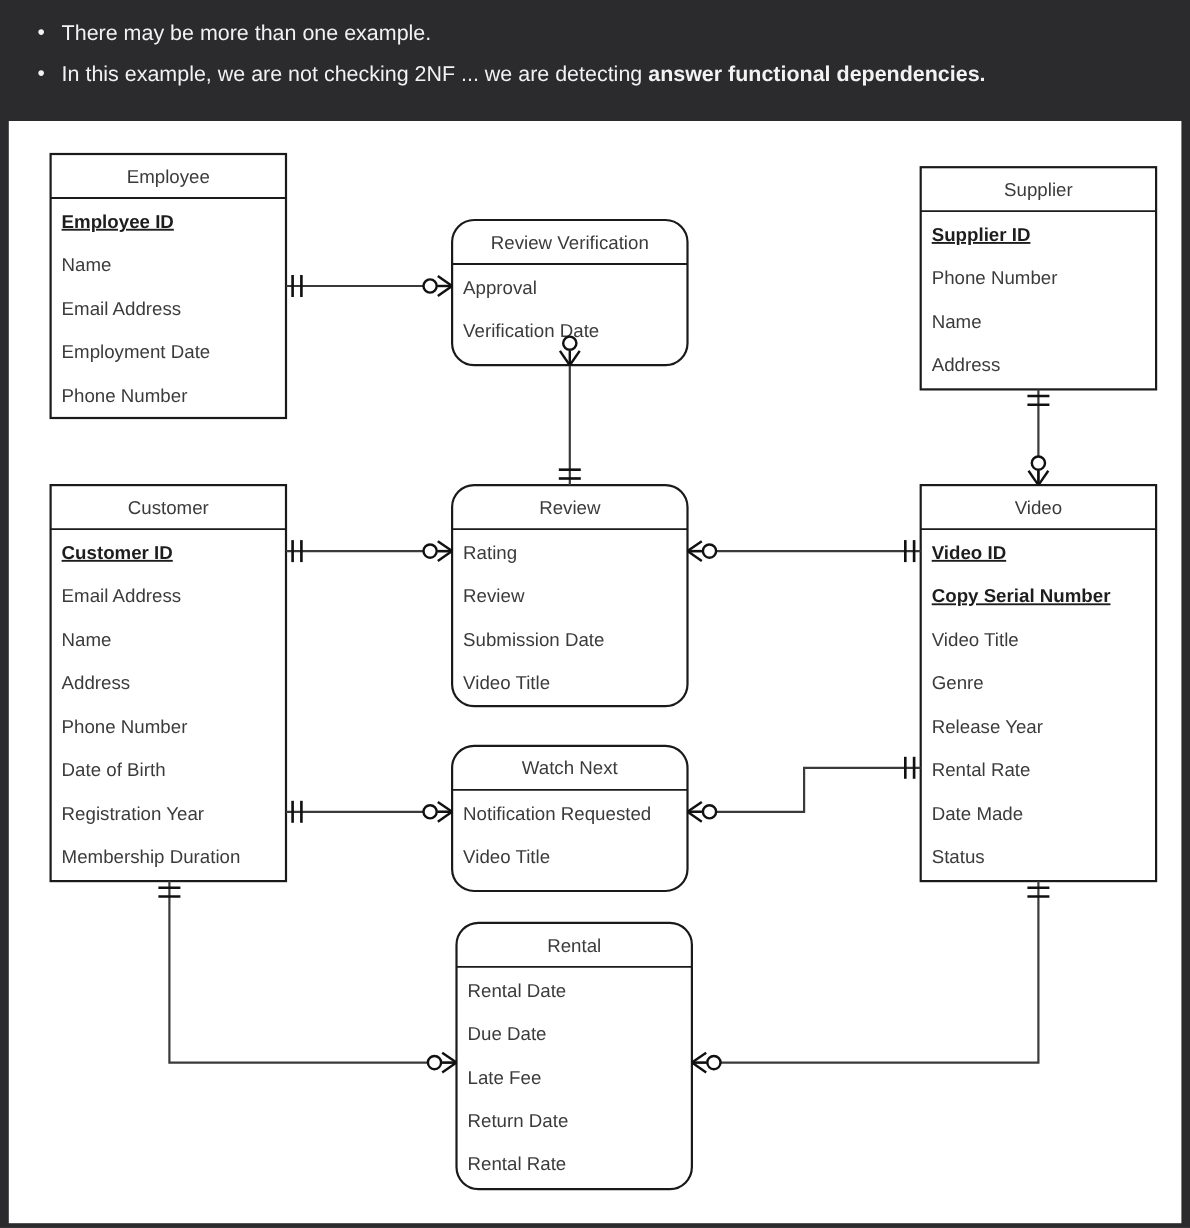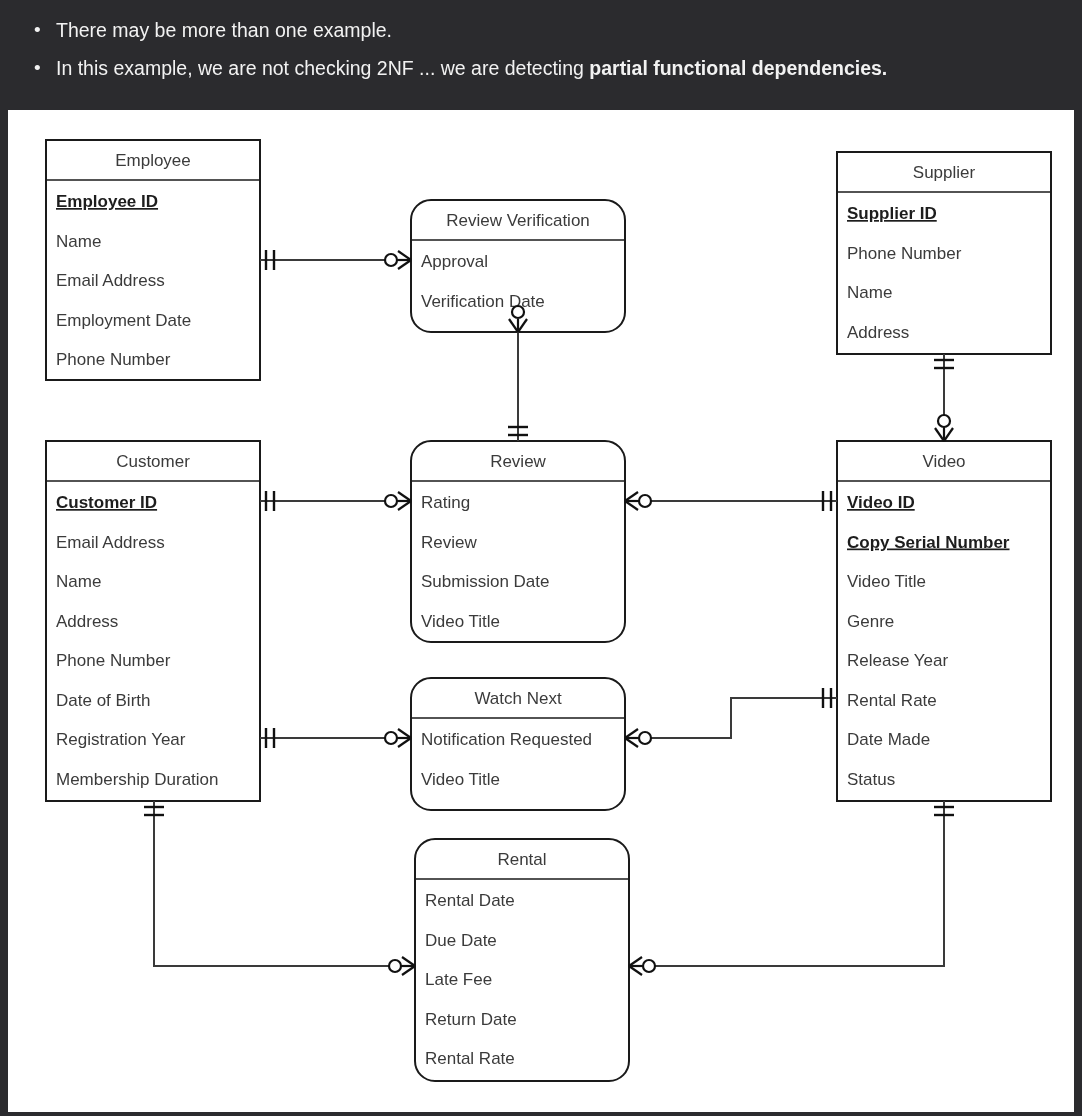--- a/index.html
+++ b/index.html
@@ -113,21 +113,21 @@
 
 <div id="app">
 
   <div class="notes">
     <div class="note-item">
       <span class="note-bullet">•</span>
       <span class="note-text"><span>There may be more than one example.</span></span>
     </div>
     <div class="note-item">
       <span class="note-bullet">•</span>
-      <span class="note-text"><span>In this example, we are not checking 2NF ... we are detecting </span><b>partial functional dependencies.</b></span>
+      <span class="note-text"><span>In this example, we are not checking 2NF ... we are detecting </span><b>answer functional dependencies.</b></span>
     </div>
   </div>
 
   <div class="canvas">
     <svg class="diagram" id="svg-diagram" viewBox="0 0 1066 1002">
         <g>
           <rect x="38" y="30" width="214" height="240" rx="0" ry="0" class="ent-box"></rect>
           <line x1="38" y1="70" x2="252" y2="70" class="ent-divider"></line>
           <text x="145" y="56" class="ent-title">Employee</text>
           <text x="48" y="97" class="attr key">Employee ID</text>

